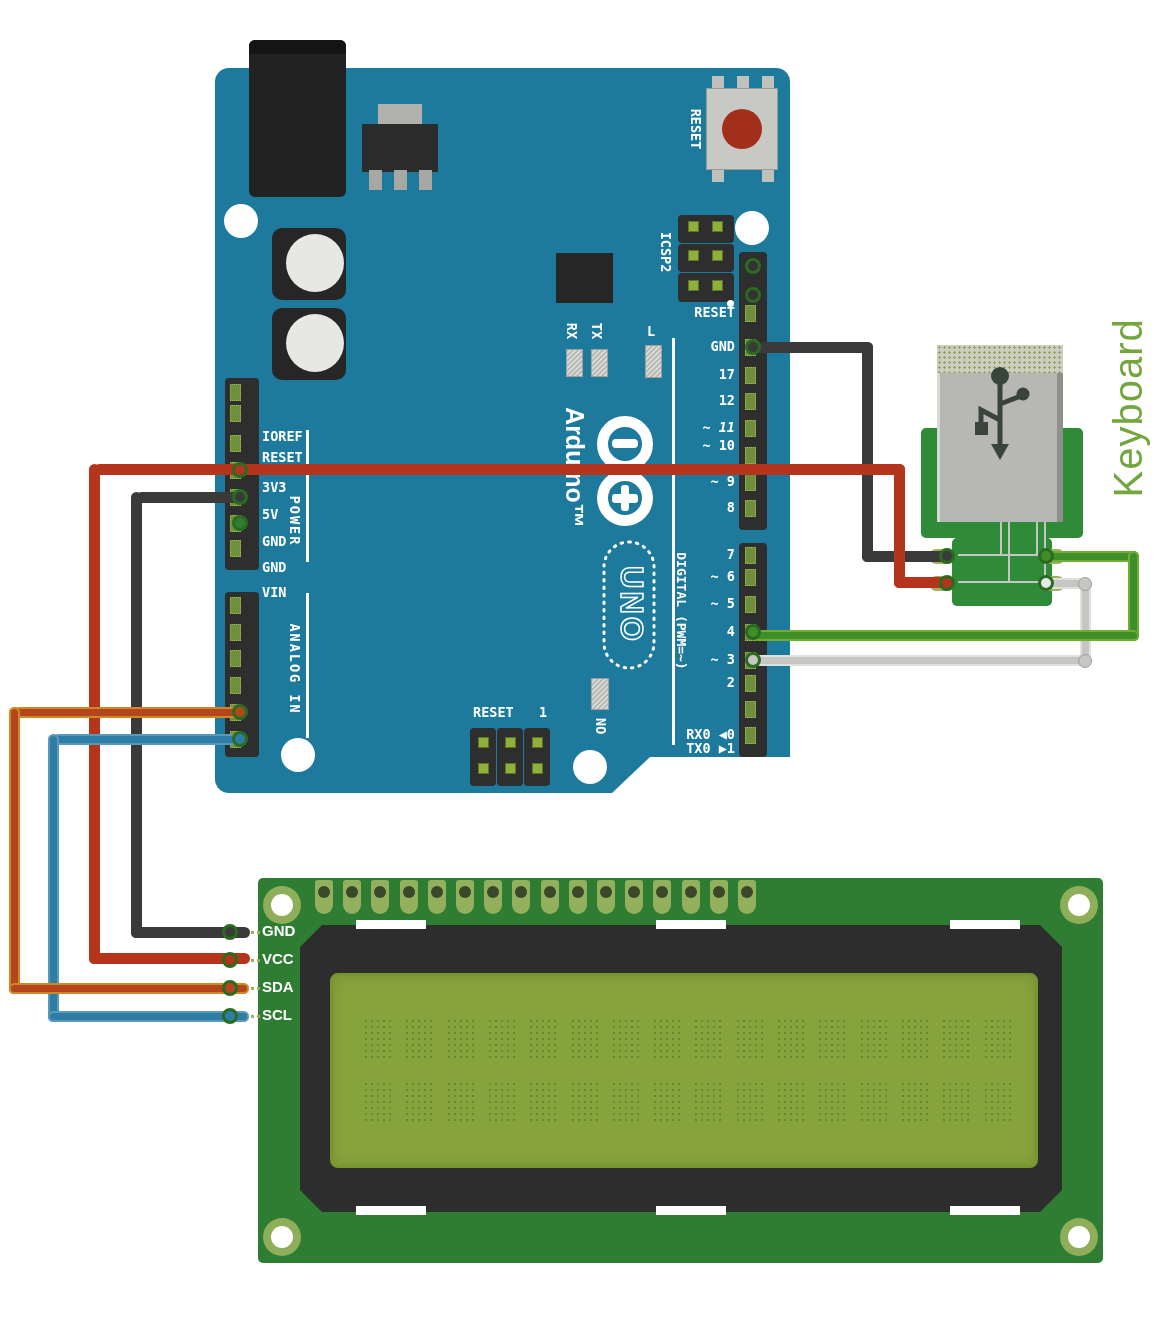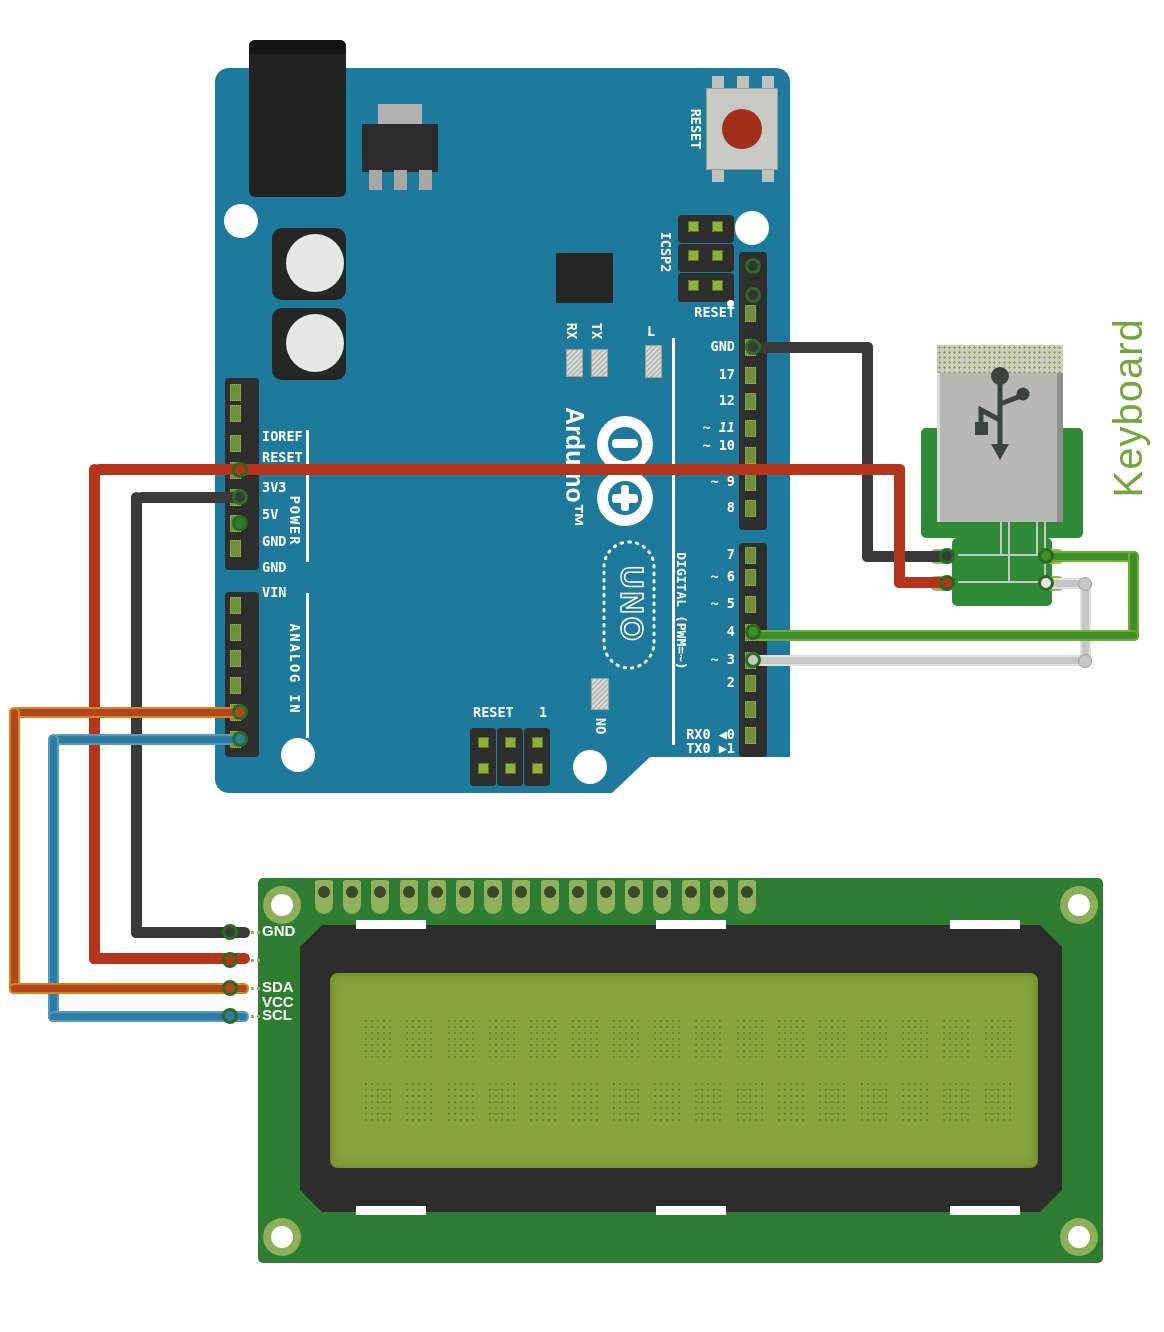--- a/index.html
+++ b/index.html
@@ -280,21 +280,21 @@
   <div class="slotwrap" style="left:238px;top:0;z-index:2;">
 
   <div class="lcd-stub" style="top: 931px;"></div>
       <div class="lcd-stub" style="top: 959px;"></div>
       <div class="lcd-stub" style="top: 987px;"></div>
       <div class="lcd-stub" style="top: 1015px;"></div>
     </div>
   <div class="pinlabels" style="left:262px;top:0;width:80px;height:1100px;">
 
   <div class="lcd-lbl" style="top: 922px;">GND</div>
-      <div class="lcd-lbl" style="top: 950px; margin-top: 43px;">VCC</div>
+      <div class="lcd-lbl" style="top: 950px;">VCC</div>
       <div class="lcd-lbl" style="top: 978px;">SDA</div>
       <div class="lcd-lbl" style="top: 1006px;">SCL</div>
     </div>
 
   <div class="wire w-black" style="left:136px;top:492px;width:110px;height:11px;"></div>
   <div class="wire w-black" style="left:131px;top:492px;width:11px;height:446px;"></div>
   <div class="wire w-black" style="left:131px;top:927px;width:119px;height:11px;"></div>
 
   <div class="wire w-black" style="left:753px;top:342px;width:120px;height:11px;"></div>
   <div class="wire w-black" style="left:862px;top:342px;width:11px;height:220px;"></div>

